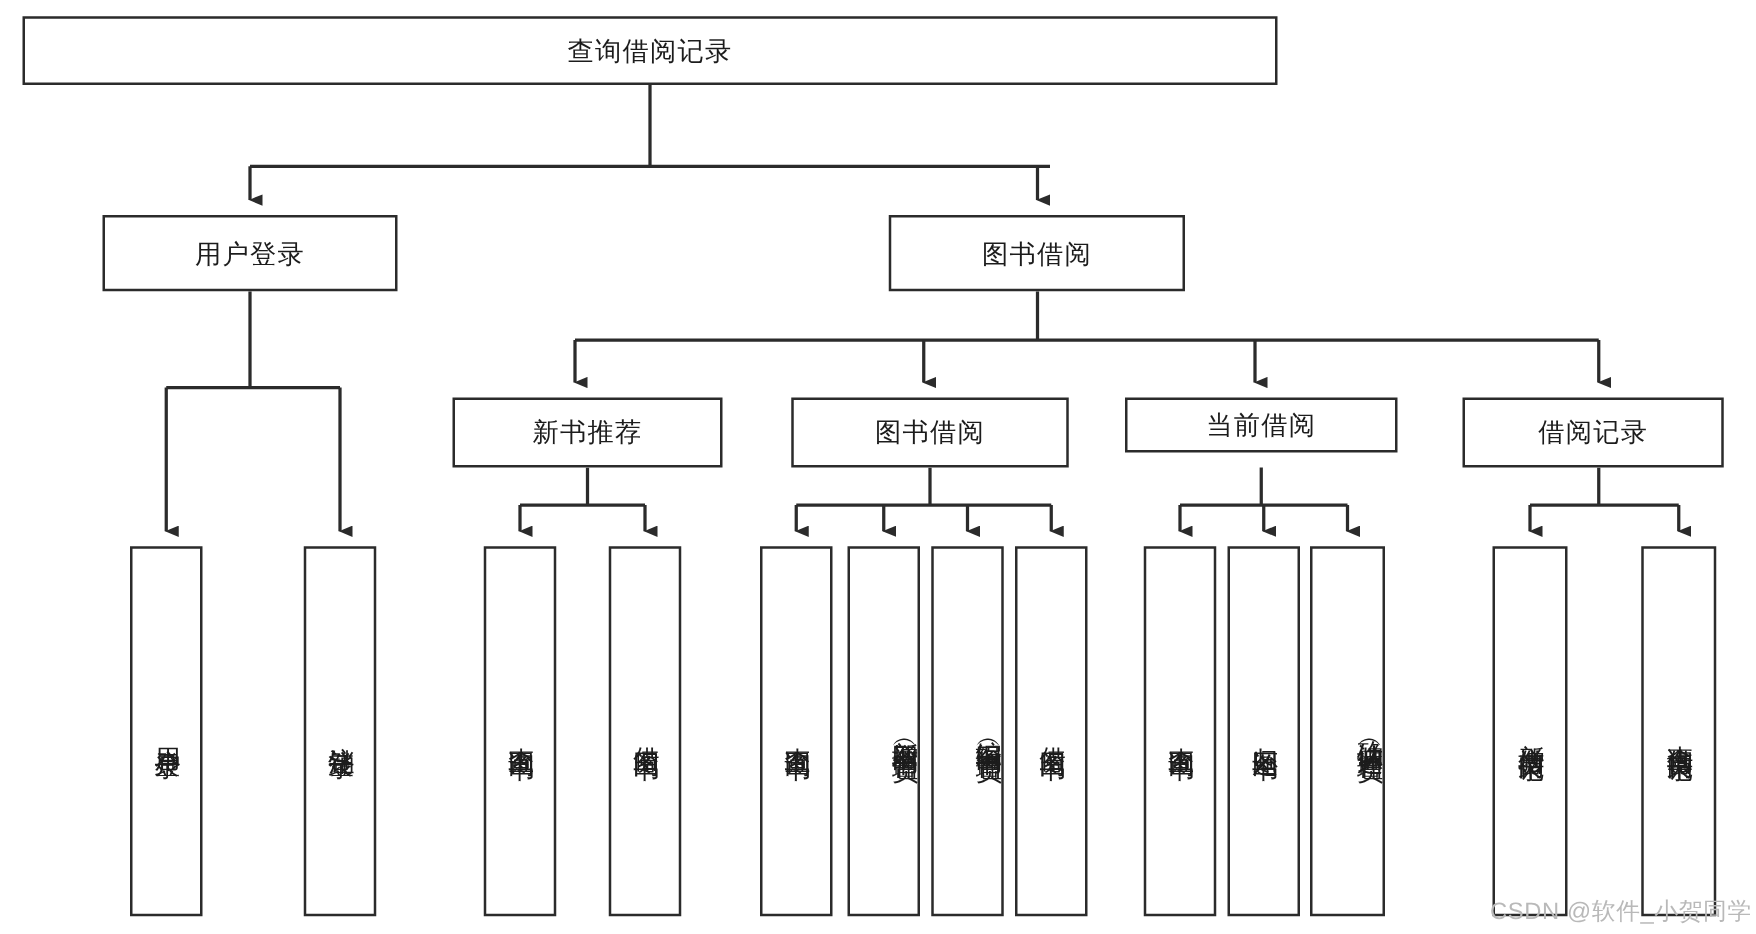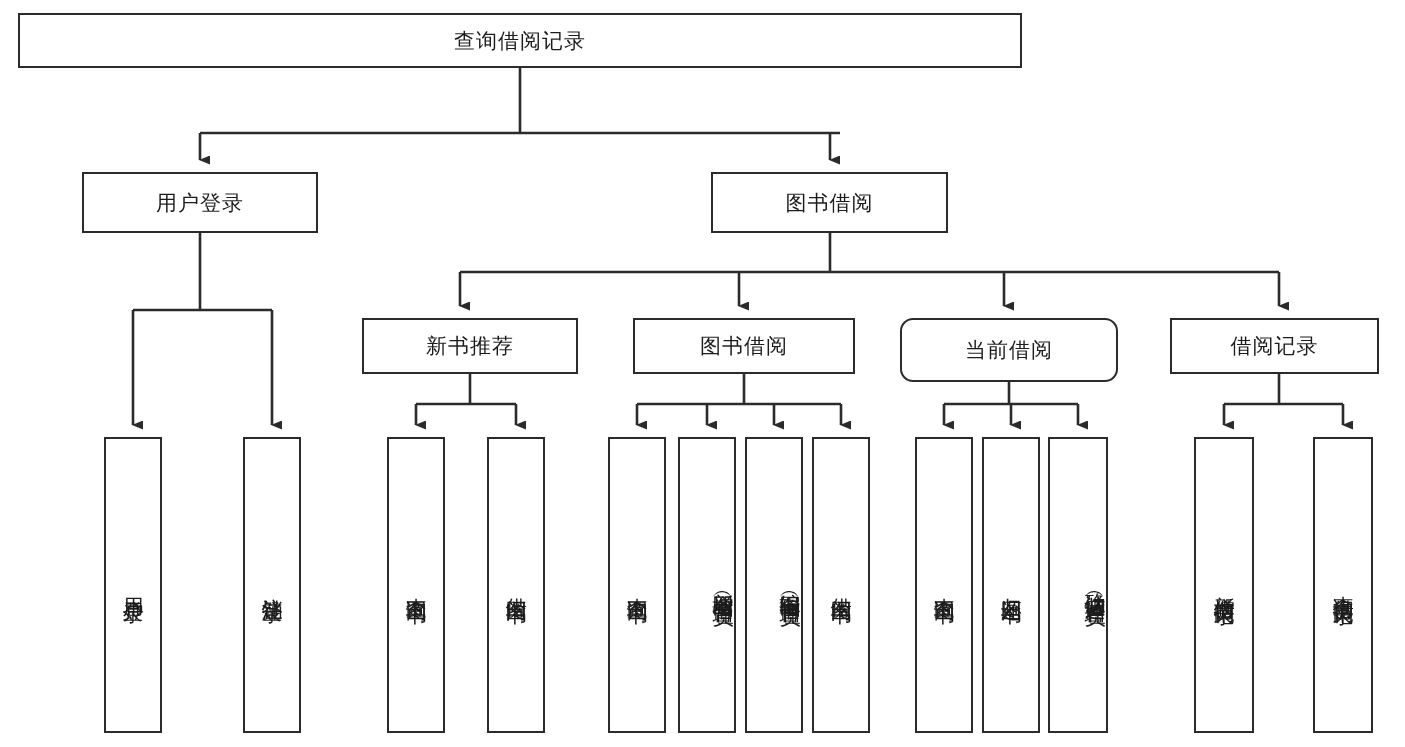--- a/index.html
+++ b/index.html
@@ -137,21 +137,21 @@
   <div class="node-box horiz" style="left:711px; top:172px; width:237px; height:61px;">
     <span>图书借阅</span>
   </div>
 
   <div class="node-box horiz" style="left:362px; top:318px; width:216px; height:56px;align-items:center;">
     <span>新书推荐</span>
   </div>
   <div class="node-box horiz" style="left:633px; top:318px; width:222px; height:56px;">
     <span>图书借阅</span>
   </div>
-  <div class="node-box horiz" style="left:900px; top:318px; width:218px; height:64px;border-radius:13px;">
+  <div class="node-box horiz" style="left:900px; top:318px; width:218px; height:44px;">
     <span>当前借阅</span>
   </div>
   <div class="node-box horiz" style="left:1170px; top:318px; width:209px; height:56px;">
     <span>借阅记录</span>
   </div>
 
   <div class="node-box vert midalign" style="left:104px; top:437px; width:58px; height:296px;">
     <span class="vert-label">用户登录</span>
   </div>
   <div class="node-box vert midalign" style="left:243px; top:437px; width:58px; height:296px;">
@@ -188,14 +188,15 @@
     <span class="vert-label">确认归还（管理员）</span>
   </div>
 
   <div class="node-box vert midalign" style="left:1194px; top:437px; width:60px; height:296px;">
     <span class="vert-label">新增借阅记录</span>
   </div>
   <div class="node-box vert midalign" style="left:1313px; top:437px; width:60px; height:296px;">
     <span class="vert-label">查询借阅记录</span>
   </div>
 
+  <div class="watermark" style="left:1192px; top:716px;">CSDN @软件_小贺同学</div>
 
 </div>
 
 </body></html>

